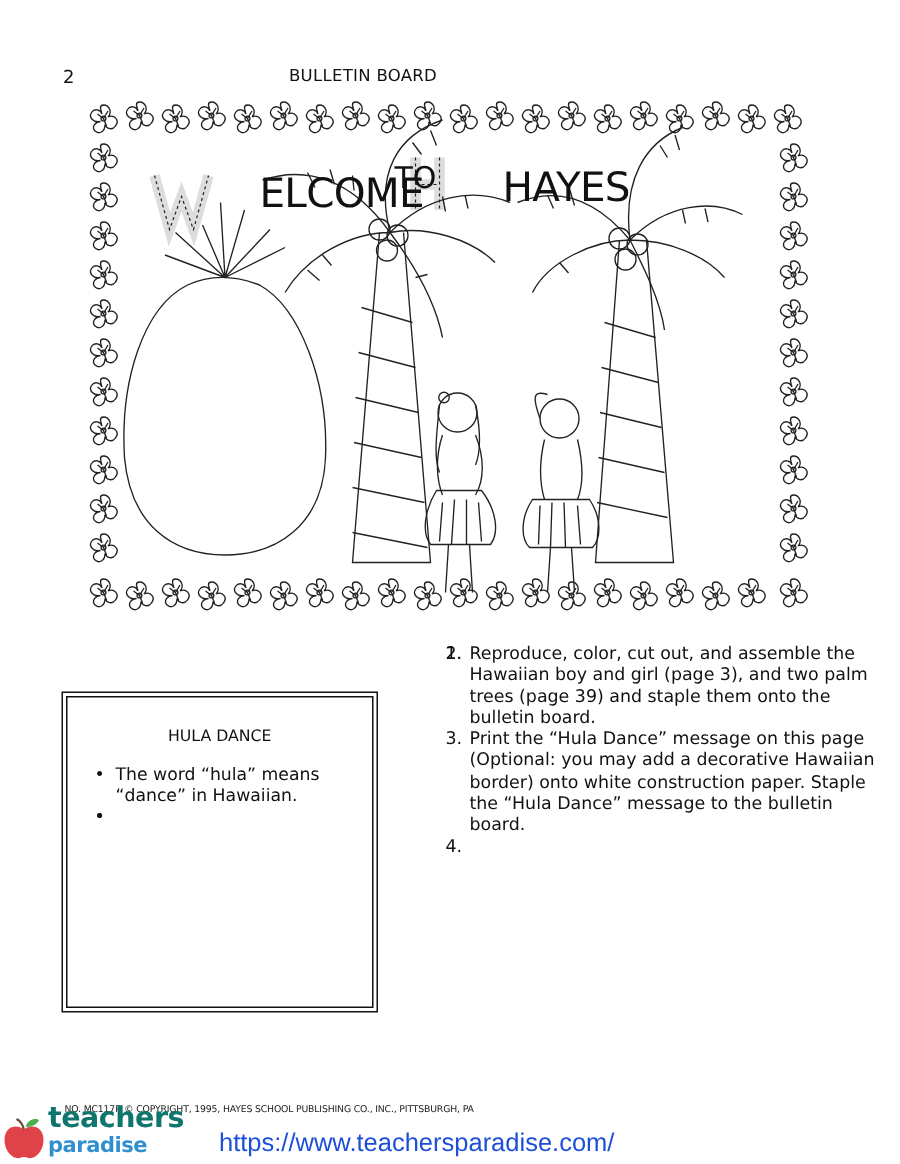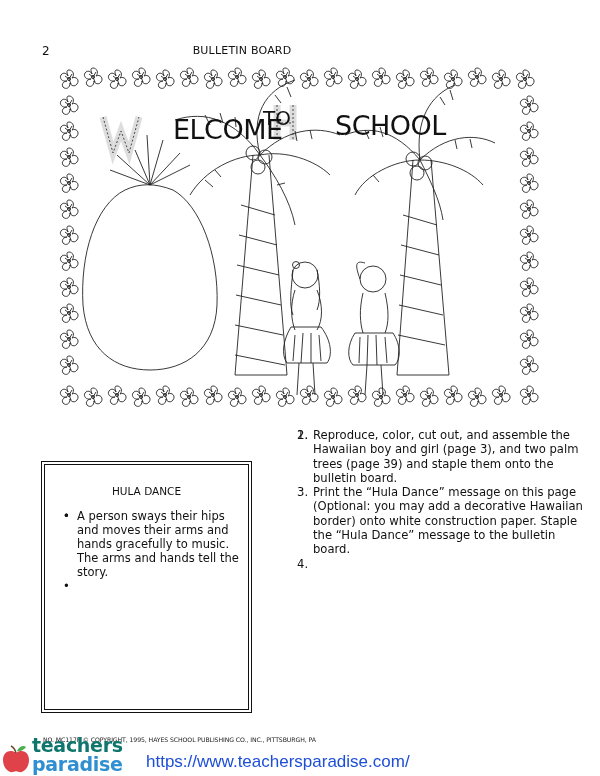--- a/index.html
+++ b/index.html
@@ -8,36 +8,36 @@
 
     .page-number { position: absolute; left: 42px; top: 44px; font-size: 12px; }
     .running-head { position: absolute; left: 0; width: 484px; top: 44px; text-align: center; font-size: 11px; letter-spacing: 0.2px; }
 
     .illustration { position: absolute; left: 55px; top: 65px; width: 490px; height: 360px; }
 
     .title-welcome { position: absolute; left: 173px; top: 114px; font-size: 27px; letter-spacing: -0.5px; }
     .title-to { position: absolute; left: 263px; top: 106px; font-size: 20px; }
     .title-hawaii { position: absolute; left: 335px; top: 110px; font-size: 27px; letter-spacing: -0.5px; }
 
-    .hula-box { position: absolute; left: 41px; top: 461px; width: 211px; height: 252px; border: 3px double #111; border-width: 4px; border-style: double; }
+    .hula-box { position: absolute; left: 41px; top: 461px; width: 211px; height: 214px; border: 3px double #111; border-width: 4px; border-style: double; }
     .hula-title { position: absolute; left: 0; width: 100%; top: 20px; text-align: center; font-size: 10.5px; }
     .hula-list { position: absolute; left: 14px; top: 44px; width: 190px; list-style: none; }
     .hula-list li { position: relative; padding-left: 18px; font-size: 11.5px; line-height: 14px; margin-bottom: 0; }
     .hula-list li .bullet { position: absolute; left: 4px; top: 0; }
 
     .instructions { position: absolute; left: 297px; top: 428px; width: 290px; list-style: none; }
     .instructions li { position: relative; padding-left: 16px; font-size: 11.6px; line-height: 14.3px; }
     .instructions li .num { position: absolute; left: 0; top: 0; }
 
     .copyright { position: absolute; left: 43px; top: 736px; font-size: 6.2px; letter-spacing: -0.1px; color: #222; }
 
     .logo { position: absolute; left: 0; top: 738px; width: 130px; height: 38px; }
     .logo-apple { position: absolute; left: 1px; top: 6px; width: 30px; height: 30px; }
     .logo-teachers { position: absolute; left: 32px; top: -2px; font-size: 19px; font-weight: bold; line-height: 19px; letter-spacing: -0.3px; }
-    .logo-paradise { position: absolute; left: 32px; top: 17px; font-size: 19px; font-weight: bold; line-height: 19px; letter-spacing: -0.3px; text-align: center; }
+    .logo-paradise { position: absolute; left: 32px; top: 17px; font-size: 14px; font-weight: bold; line-height: 19px; letter-spacing: -0.3px; text-align: center; }
     .watermark-url { position: absolute; left: 146px; top: 752px; font-size: 17px; color: #1d4ed8; font-family: "Liberation Sans", sans-serif; }
   </style>
 </head>
 <body>
 
 <div class="page-number">2</div>
 <div class="running-head">BULLETIN BOARD</div>
 
 <svg class="illustration" viewBox="0 0 490 360" fill="none" stroke="#222" stroke-width="0.9">
   <defs>
@@ -165,27 +165,27 @@
     <path d="M305,214 C300,200 300,195 310,198"></path>
     <path d="M308,228 C304,245 305,258 308,268 M330,228 C334,245 334,258 330,268"></path>
     <path d="M300,268 C292,280 292,294 298,300 L340,300 C346,294 346,280 338,268 Z"></path>
     <path d="M305,272 L304,298 M313,270 L312,300 M321,270 L322,300 M330,272 L332,298"></path>
     <path d="M312,300 L310,330 M326,300 L328,330"></path>
   </g>
 </svg>
 
 <div class="title-welcome">ELCOME</div>
 <div class="title-to">TO</div>
-<div class="title-hawaii">SCHOOL</div>
+<div class="title-hawaii">HAYES</div>
 
 <div class="hula-box">
   <div class="hula-title">HULA DANCE</div>
   <ul class="hula-list">
+    <li><span class="bullet">•</span><span>The word “hula” means “dance” in Hawaiian.</span></li>
     <li><span class="bullet">•</span></li>
-    <li><span class="bullet">•</span><span>A person sways their hips and moves their arms and hands gracefully to music. The arms and hands tell the story.</span></li>
     <li><span class="bullet">•</span></li>
   </ul>
 </div>
 
 <ol class="instructions">
   <li><span class="num">1.</span></li>
   <li><span class="num">2.</span><span>Reproduce, color, cut out, and assemble the Hawaiian boy and girl (page 3), and two palm trees (page 39) and staple them onto the bulletin board.</span></li>
   <li><span class="num">3.</span><span>Print the “Hula Dance” message on this page (Optional: you may add a decorative Hawaiian border) onto white construction paper. Staple the “Hula Dance” message to the bulletin board.</span></li>
   <li><span class="num">4.</span></li>
 </ol>

